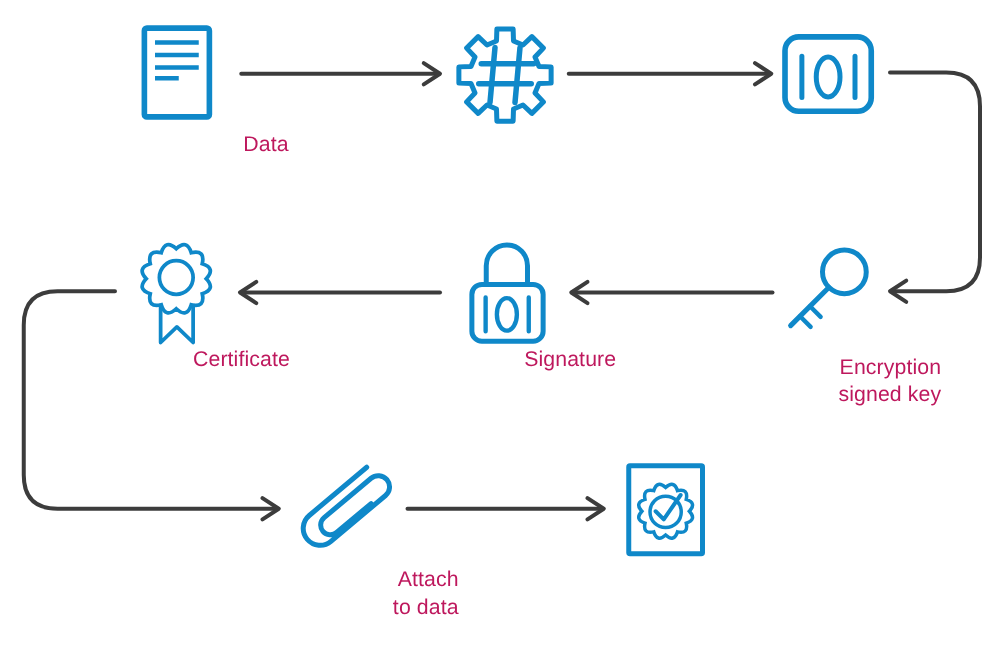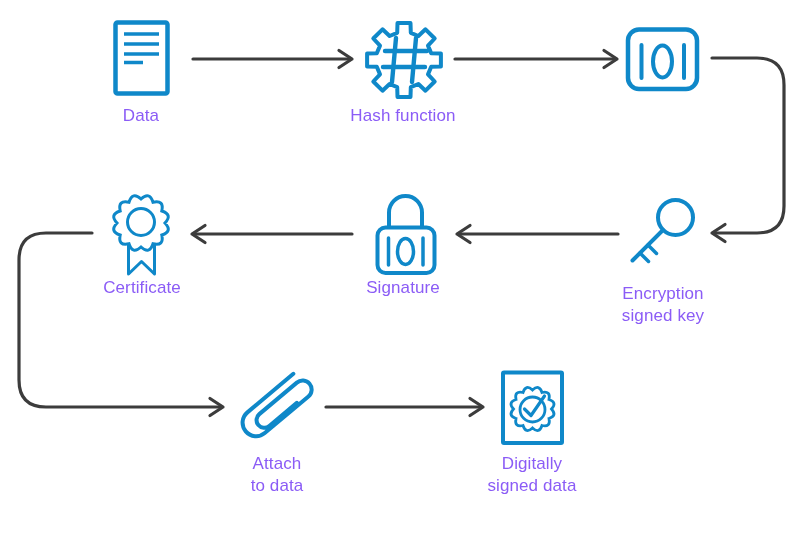--- a/index.html
+++ b/index.html
@@ -2,22 +2,22 @@
 <html><head>
 <meta charset="utf-8">
 <style>
   html,body{margin:0;padding:0;background:#fff;}
   .stage{
     position:relative;width:797px;height:533px;background:#ffffff;
     font-family:"Liberation Sans",sans-serif;overflow:hidden;
   }
   .layer{position:absolute;left:0;top:0;}
   .lbl{
-    position:absolute;width:180px;text-align:center;
-    font-size:17px;line-height:21.5px;color:#8b5cf6;
+    position:absolute;width:180px;text-align:right;
+    font-size:17px;line-height:21.5px;color:#be185d;
     white-space:pre-line;letter-spacing:.1px;
   }
   .arrow{stroke:#3c3c3c;stroke-width:3.2;fill:none;stroke-linecap:round;stroke-linejoin:round;}
   .blue{stroke:#0f88c9;fill:none;}
 </style>
 </head>
 <body>
 
 <div class="stage">
 
@@ -95,23 +95,20 @@
 
     <g>
       <rect class="blue" x="503" y="372.5" width="59" height="70.5" rx="1" stroke-width="4"></rect>
       <path class="blue" stroke-width="2.8" d="M551.5 409 Q557.6 415.7 549 418.5 Q550.9 427.4 542 425.5 Q539.2 434.1 532.5 428 Q525.8 434.1 523 425.5 Q514.1 427.4 516 418.5 Q507.4 415.7 513.5 409 Q507.4 402.3 516 399.5 Q514.1 390.6 523 392.5 Q525.8 383.9 532.5 390 Q539.2 383.9 542 392.5 Q550.9 390.6 549 399.5 Q557.6 402.3 551.5 409 Z"></path>
       <circle class="blue" cx="532.5" cy="409.5" r="12.5" stroke-width="2.8"></circle>
       <path class="blue" stroke-width="3.2" stroke-linecap="round" stroke-linejoin="round" d="M524.5 409 L531 415.5 L544.5 396"></path>
     </g>
   </svg>
 
   <div class="lbl" style="left:51px;top:105px">Data</div>
-  <div class="lbl" style="left:313px;top:105px">Hash function</div>
   <div class="lbl" style="left:573px;top:283px">Encryption
 signed key</div>
   <div class="lbl" style="left:52px;top:277px">Certificate</div>
   <div class="lbl" style="left:313px;top:277px">Signature</div>
   <div class="lbl" style="left:187px;top:453px">Attach
 to data</div>
-  <div class="lbl" style="left:442px;top:453px">Digitally
-signed data</div>
 
 </div>
 
 </body></html>

